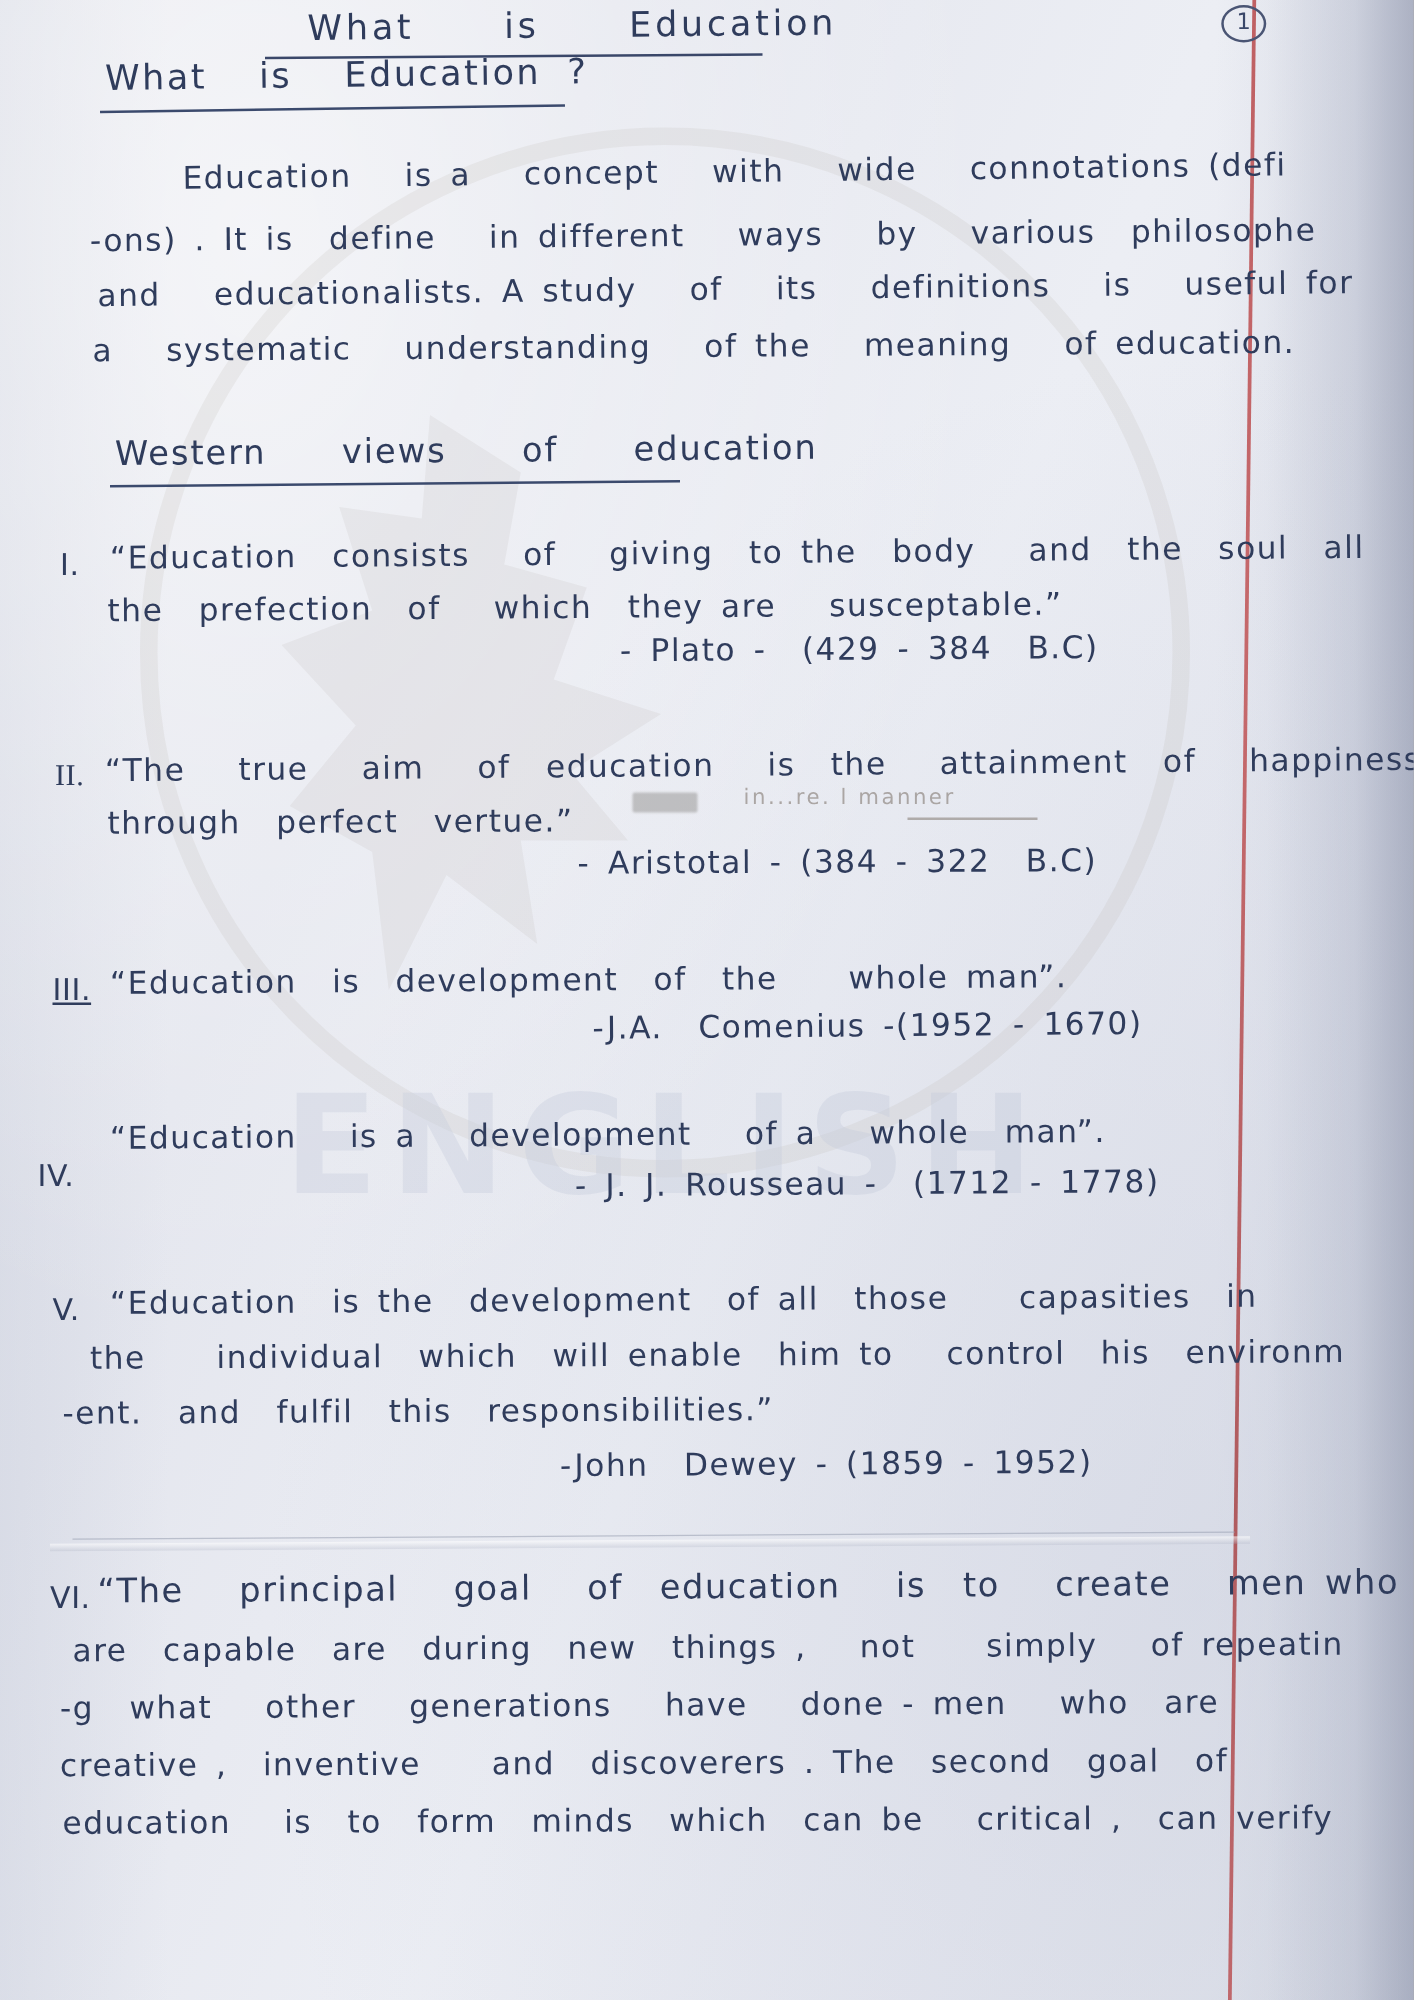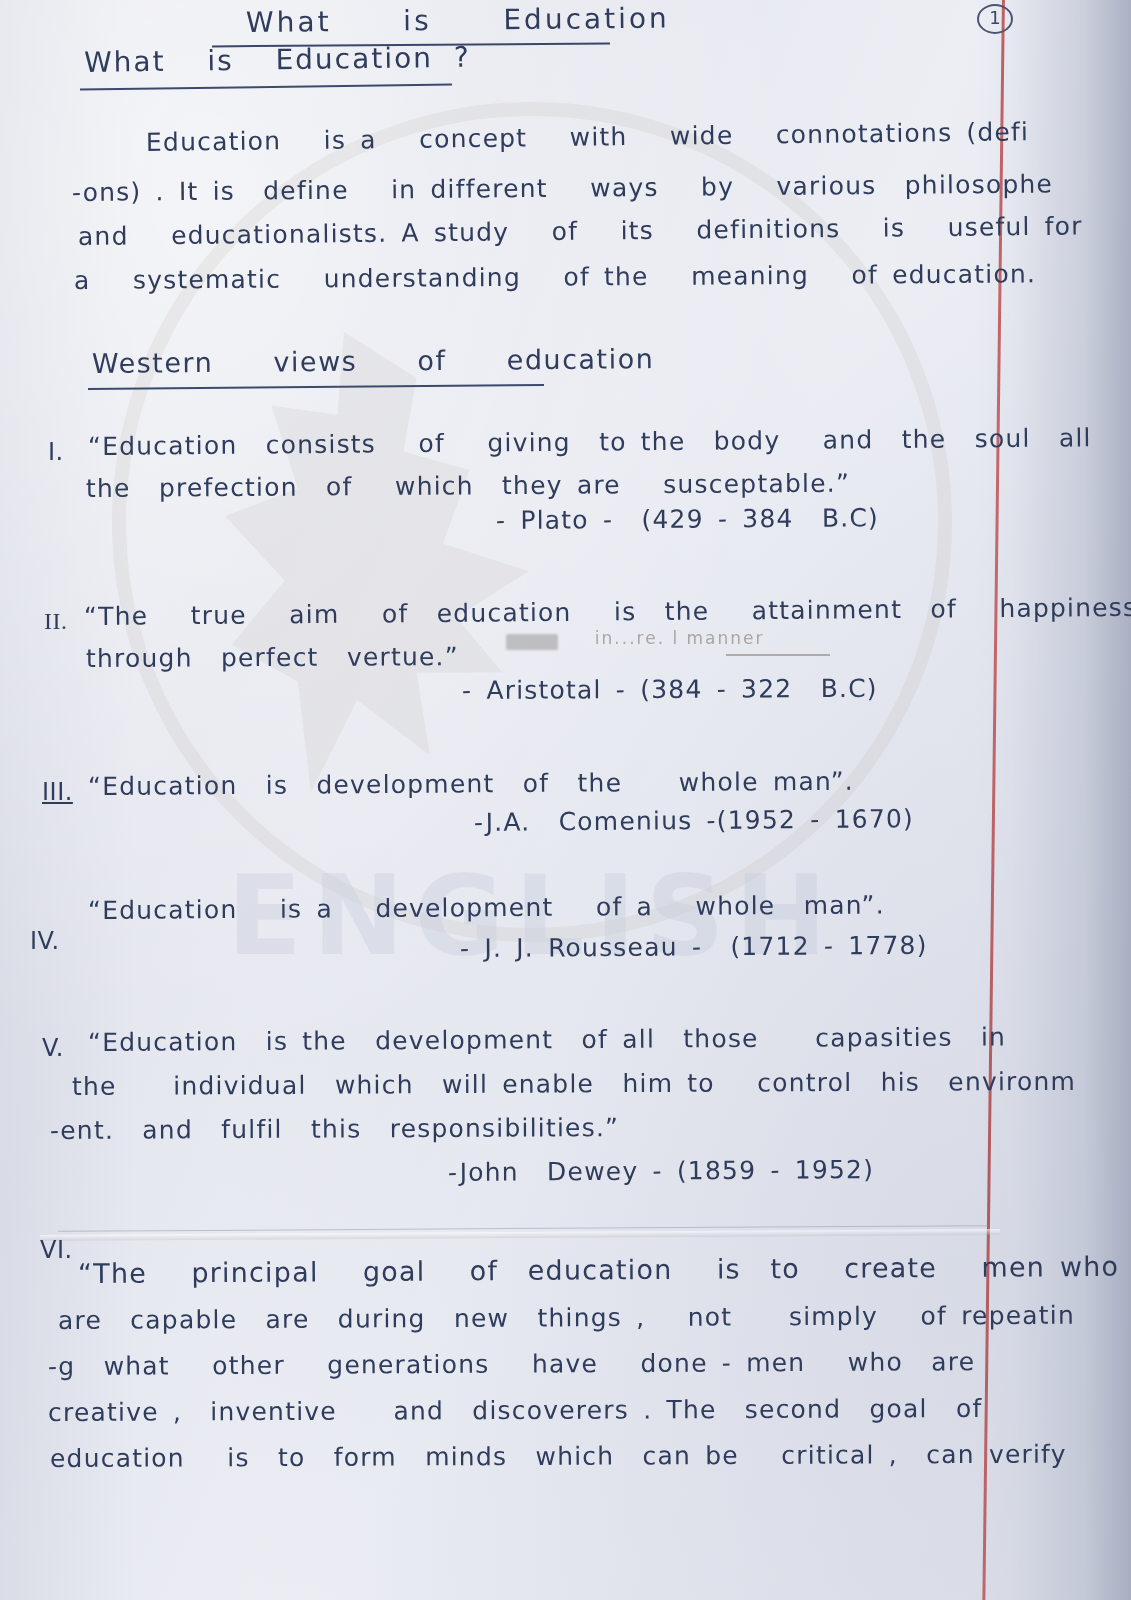--- a/index.html
+++ b/index.html
@@ -264,21 +264,21 @@
 
     <div class="hw numeral" style="left:42px; top:1034px;">V.</div>
     <div class="hw" style="left:88px; top:1028px; transform:rotate(-0.35deg);">“Education  is the  development  of all  those    capasities  in</div>
     <div class="hw" style="left:72px; top:1072px; transform:rotate(-0.3deg);">the    individual  which  will enable  him to   control  his  environm</div>
     <div class="hw" style="left:50px; top:1116px; transform:rotate(-0.3deg);">-ent.  and  fulfil  this  responsibilities.”</div>
     <div class="hw attrib" style="left:448px; top:1158px; transform:rotate(-0.4deg);">-John  Dewey - (1859 - 1952)</div>
 
     <div class="fold-line2"></div>
     <div class="fold-line"></div>
 
-    <div class="hw numeral" style="left:40px; top:1236px;">VI.</div>
+    <div class="hw numeral" style="left:40px; top:1264px;">VI.</div>
     <div class="hw big" style="left:78px; top:1258px; transform:rotate(-0.4deg);">“The   principal   goal   of  education   is  to   create   men who</div>
     <div class="hw" style="left:58px; top:1306px; transform:rotate(-0.3deg);">are  capable  are  during  new  things ,   not    simply   of repeatin</div>
     <div class="hw" style="left:48px; top:1352px; transform:rotate(-0.3deg);">-g  what   other   generations   have   done - men   who  are</div>
     <div class="hw" style="left:48px; top:1398px; transform:rotate(-0.25deg);">creative ,  inventive    and  discoverers . The  second  goal  of</div>
     <div class="hw" style="left:50px; top:1444px; transform:rotate(-0.25deg);">education   is  to  form  minds  which  can be   critical ,  can verify</div>
 
   </div>
 </div>
 
 </body></html>

